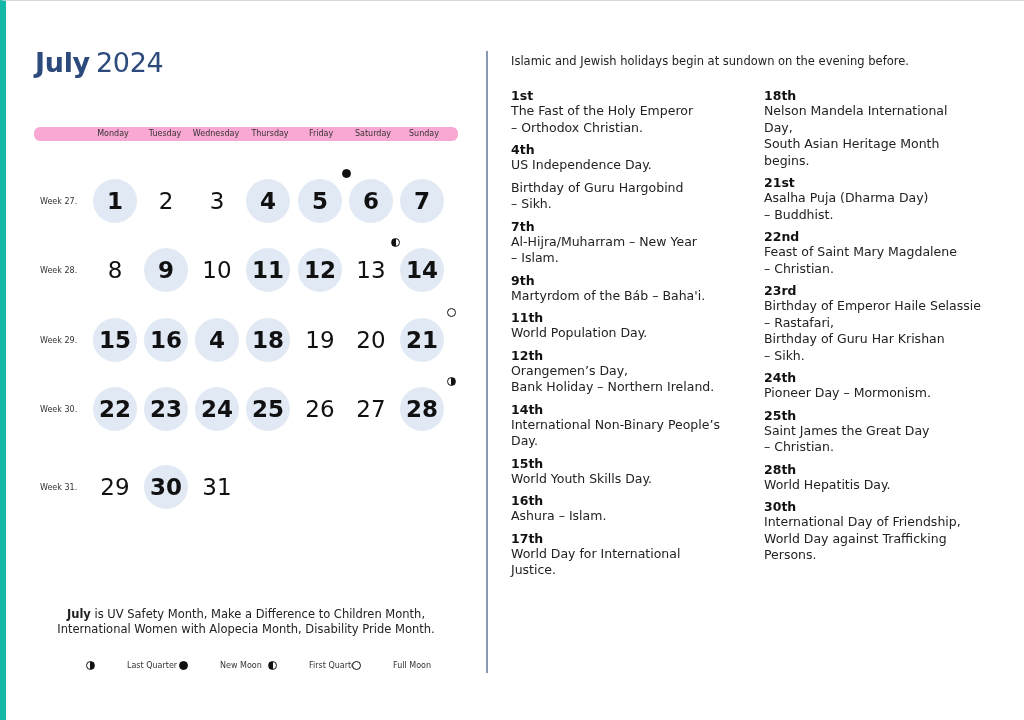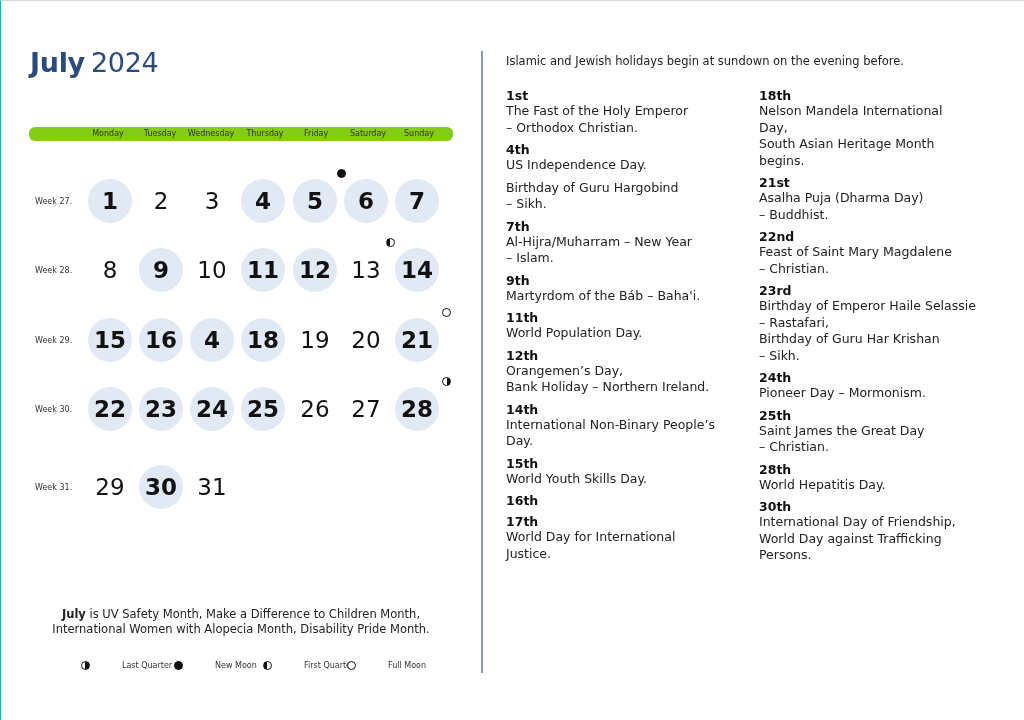--- a/index.html
+++ b/index.html
@@ -1,24 +1,24 @@
 <!DOCTYPE html>
 <html><head>
 <meta charset="utf-8">
 <style>
   * { box-sizing: border-box; margin: 0; padding: 0; }
   html, body { width: 1024px; height: 720px; background: #ffffff; overflow: hidden; }
   body { font-family: "DejaVu Sans", sans-serif; color: #1a1a1a; position: relative; }
-  .page { position: absolute; left: 0; top: 0; width: 1024px; height: 720px; border-top: 1px solid #d8d8d8; border-left: 1px solid #14b8a6; }
+  .page { position: absolute; left: 0; top: 0; width: 1024px; height: 720px; border-top: 1px solid #d8d8d8; border-left: 6px solid #14b8a6; }
 
   .title { position: absolute; left: 29px; top: 46px; font-size: 27px; color: #2c4a7c; letter-spacing: -0.3px; }
   .title .month { font-weight: bold; }
   .title .year { font-weight: normal; margin-left: 6px; }
 
-  .dow-bar { position: absolute; left: 28px; top: 126px; width: 424px; height: 14px; background: #84cc16; border-radius: 6px; }
+  .dow-bar { position: absolute; left: 28px; top: 126px; width: 424px; height: 14px; background: #f9a8d4; border-radius: 6px; }
   .dow { position: absolute; top: 0; height: 14px; line-height: 14px; font-size: 8px; color: #333; text-align: center; width: 52px; }
 
   .week-label { position: absolute; left: 34px; font-size: 8px; color: #333; }
   .day { position: absolute; width: 44px; height: 44px; border-radius: 50%; text-align: center; line-height: 44px; font-size: 23px; color: #111; }
   .day.hl { background: #e1e9f4; font-weight: bold; }
   .day.plain { font-weight: normal; font-family: "DejaVu Sans", sans-serif; }
 
   .moon { position: absolute; width: 9px; height: 9px; border-radius: 50%; border: 1.5px solid #111; background: #fff; }
   .moon.new { background: #111; }
   .moon.first { background: linear-gradient(90deg, #111 50%, #fff 50%); }
@@ -166,20 +166,21 @@
         <div class="date">14th</div>
         <div class="desc">International Non-Binary People’s
 Day.</div>
       </div>
       <div class="event">
         <div class="date">15th</div>
         <div class="desc">World Youth Skills Day.</div>
       </div>
       <div class="event">
         <div class="date">16th</div>
+        <div class="desc">Ashura – Islam.</div>
       </div>
       <div class="event">
         <div class="date">17th</div>
         <div class="desc">World Day for International
 Justice.</div>
       </div>
     </div>
   <div class="col right" id="events-right">
       <div class="event">
         <div class="date">18th</div>

